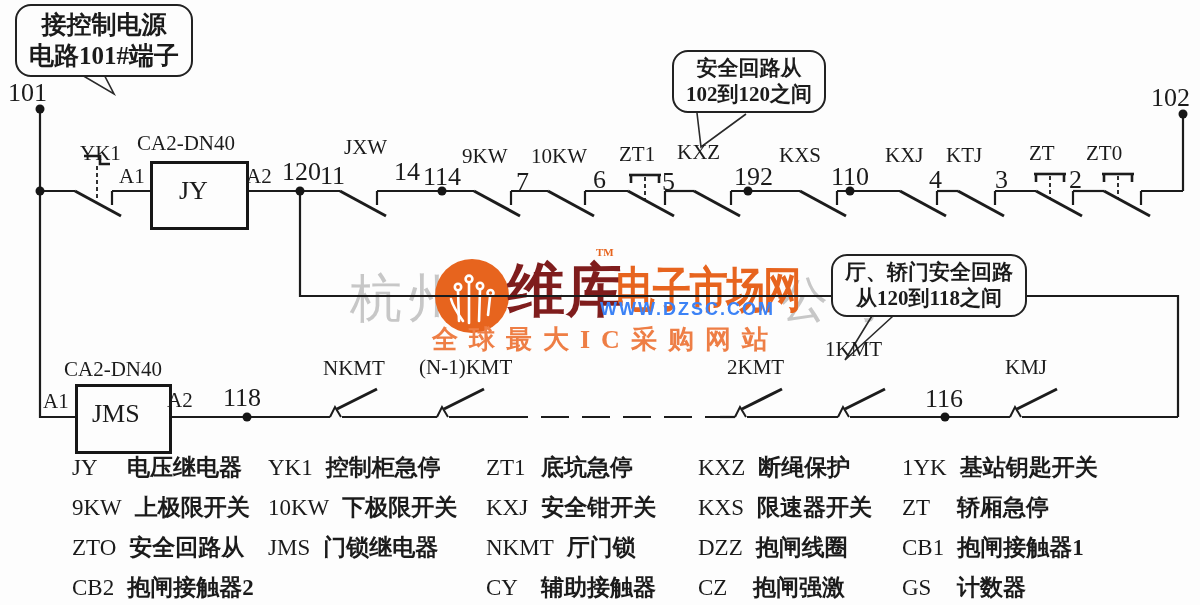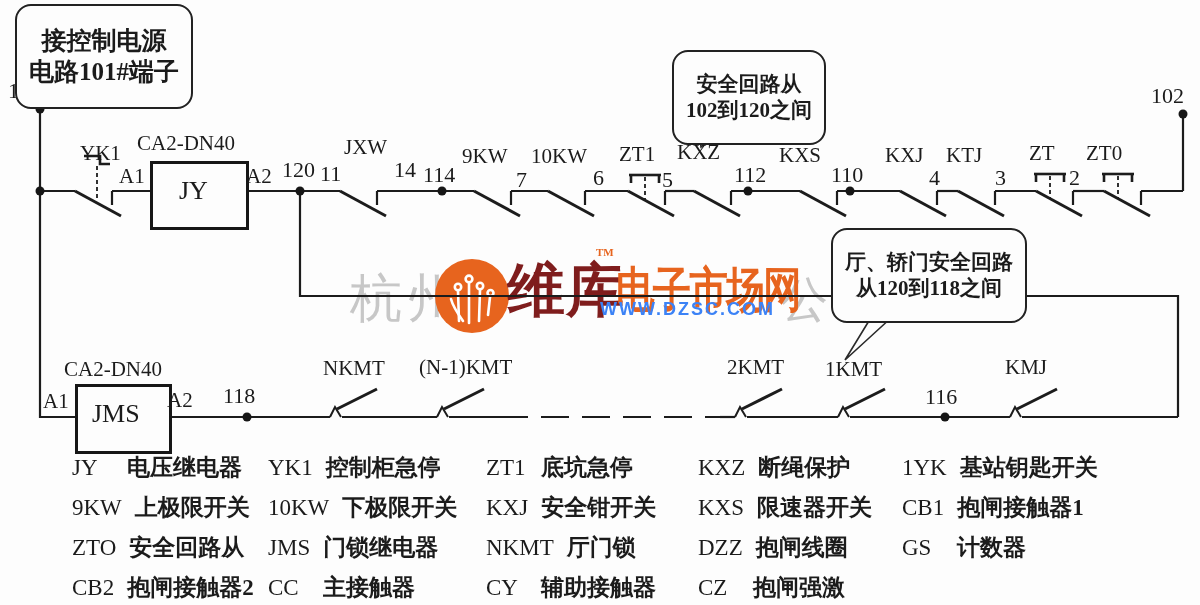--- a/index.html
+++ b/index.html
@@ -10,25 +10,25 @@
   .wm-gray{color:#c7c7c7;font-size:52px;letter-spacing:6px;font-family:"Liberation Serif",serif;}
   .wm-brand{font-weight:bold;}
   .wm-url{font-weight:bold;letter-spacing:2px;font-family:"Liberation Sans","DejaVu Sans",sans-serif;}
   .wm-slogan{font-weight:bold;letter-spacing:11px;}
   
   #wires-svg{position:absolute;left:0;top:0;z-index:1;}
   
   .relaybox{position:absolute;background:#fdfdfd;border:3px solid #161616;z-index:2;}
   
   .clabel{position:absolute;z-index:4;font-size:21px;white-space:nowrap;}
-  .clabel.num{font-size:22px;}
+  .clabel.num{font-size:26px;}
   .clabel.big{font-size:26px;}
   
   .callout{position:absolute;z-index:5;background:#fdfdfd;border:2px solid #222;border-radius:16px;
-           padding:20px 12px;text-align:center;font-weight:bold;line-height:1.22;white-space:nowrap;}
+           padding:4px 12px;text-align:center;font-weight:bold;line-height:1.22;white-space:nowrap;}
   .callout .cl{display:block;}
   #callout-source{font-size:25px;}
   #callout-safety,#callout-door{font-size:21px;}
   
   .legend-col{position:absolute;z-index:3;top:452px;}
   .lrow{margin-bottom:9px;font-size:23px;white-space:nowrap;}
   .lcode{display:inline-block;margin-right:13px;min-width:42px;}
   .ldesc{font-weight:600;}
 </style>
 </head>
@@ -51,20 +51,21 @@
       <path d="M55,58 L57,40"></path>
         <circle cx="57.5" cy="36" r="3"></circle>
       <path d="M30,64 Q20,50 18,42"></path>
     </g>
   </svg>
 
   <div class="wm wm-brand" style="left:507px;top:252px;font-size:58px;color:#7f1d1d;letter-spacing:1px;">维库</div>
   <div class="wm" style="left:596px;top:246px;font-size:11px;font-weight:bold;color:#e7641e;">TM</div>
   <div class="wm wm-brand" style="left:616px;top:258px;font-size:48px;color:#e7641e;transform:scaleX(0.8);transform-origin:left top;letter-spacing:-2px;">电子市场网</div>
   <div class="wm wm-url" style="left:600px;top:299px;font-size:18px;color:#3b82f6;">WWW.DZSC.COM</div>
+  <div class="wm wm-slogan" style="left:432px;top:322px;font-size:26px;color:#ee7e45;">全球最大IC采购网站</div>
 
   <svg id="wires-svg" width="1200" height="605" viewBox="0 0 1200 605">
     <g stroke="#1c1c1c" stroke-width="2.2" fill="none">
 
       <path d="M40,109 V417 H75"></path>
 
       <path d="M40,191 H75"></path>
         <path d="M112,191 H340"></path>
         <path d="M377,191 H474"></path>
       <path d="M511,191 H548"></path>
@@ -221,84 +222,84 @@
       <span class="clabel" style="left: 344px; top: 135px;">JXW</span>
       <span class="clabel num" style="left: 394px; top: 157px;">14</span>
       <span class="clabel num" style="left: 423px; top: 162px;">114</span>
       <span class="clabel" style="left: 462px; top: 144px;">9KW</span>
       <span class="clabel num" style="left: 516px; top: 167px;">7</span>
       <span class="clabel" style="left: 531px; top: 144px;">10KW</span>
       <span class="clabel num" style="left: 593px; top: 165px;">6</span>
       <span class="clabel" style="left: 619px; top: 142px;">ZT1</span>
       <span class="clabel num" style="left: 662px; top: 167px;">5</span>
       <span class="clabel" style="left: 677px; top: 140px;">KXZ</span>
-      <span class="clabel num" style="left: 734px; top: 162px;">112</span>
+      <span class="clabel num" style="left: 734px; top: 162px;">192</span>
       <span class="clabel" style="left: 779px; top: 143px;">KXS</span>
       <span class="clabel num" style="left: 831px; top: 162px;">110</span>
       <span class="clabel" style="left: 885px; top: 143px;">KXJ</span>
       <span class="clabel num" style="left: 929px; top: 165px;">4</span>
       <span class="clabel" style="left: 946px; top: 143px;">KTJ</span>
       <span class="clabel num" style="left: 995px; top: 165px;">3</span>
       <span class="clabel" style="left: 1029px; top: 141px;">ZT</span>
       <span class="clabel num" style="left: 1069px; top: 165px;">2</span>
       <span class="clabel" style="left: 1086px; top: 141px;">ZT0</span>
       <span class="clabel num" style="left: 1151px; top: 83px;">102</span>
       <span class="clabel" style="left: 64px; top: 357px;">CA2-DN40</span>
       <span class="clabel" style="left: 43px; top: 389px;">A1</span>
       <span class="clabel" style="left: 167px; top: 388px;">A2</span>
       <span class="clabel num" style="left: 223px; top: 383px;">118</span>
       <span class="clabel" style="left: 323px; top: 356px;">NKMT</span>
       <span class="clabel" style="left: 419px; top: 355px;">(N-1)KMT</span>
       <span class="clabel" style="left: 727px; top: 355px;">2KMT</span>
-      <span class="clabel" style="left: 825px; top: 357px;">1KMT</span>
+      <span class="clabel" style="left: 825px; top: 337px;">1KMT</span>
       <span class="clabel num" style="left: 925px; top: 384px;">116</span>
       <span class="clabel" style="left: 1005px; top: 355px;">KMJ</span>
     </div>
 
   <div class="callout" id="callout-source" style="left:15px;top:4px;">
     <span class="cl">接控制电源</span>
     <span class="cl">电路101#端子</span>
   </div>
   <div class="callout" id="callout-safety" style="left:672px;top:50px;text-align:center;">
     <span class="cl">安全回路从</span>
     <span class="cl">102到120之间</span>
   </div>
-  <div class="callout" id="callout-door" style="left:831px;top:228px;">
+  <div class="callout" id="callout-door" style="left:831px;top:254px;">
     <span class="cl">厅、轿门安全回路</span>
     <span class="cl">从120到118之间</span>
   </div>
 
   <div class="legend-col" style="left:72px;">
 
   <div class="lrow"><span class="lcode">JY</span><span class="ldesc">电压继电器</span></div>
       <div class="lrow"><span class="lcode">9KW</span><span class="ldesc">上极限开关</span></div>
       <div class="lrow"><span class="lcode">ZTO</span><span class="ldesc">安全回路从</span></div>
       <div class="lrow"><span class="lcode">CB2</span><span class="ldesc">抱闸接触器2</span></div>
     </div>
   <div class="legend-col" style="left:268px;">
 
   <div class="lrow"><span class="lcode">YK1</span><span class="ldesc">控制柜急停</span></div>
       <div class="lrow"><span class="lcode">10KW</span><span class="ldesc">下极限开关</span></div>
       <div class="lrow"><span class="lcode">JMS</span><span class="ldesc">门锁继电器</span></div>
-      <div class="lrow"><span class="lcode">CC</span><span class="ldesc">主接触器</span></div>
     </div>
   <div class="legend-col" style="left:486px;">
 
   <div class="lrow"><span class="lcode">ZT1</span><span class="ldesc">底坑急停</span></div>
       <div class="lrow"><span class="lcode">KXJ</span><span class="ldesc">安全钳开关</span></div>
       <div class="lrow"><span class="lcode">NKMT</span><span class="ldesc">厅门锁</span></div>
       <div class="lrow"><span class="lcode">CY</span><span class="ldesc">辅助接触器</span></div>
     </div>
   <div class="legend-col" style="left:698px;">
 
   <div class="lrow"><span class="lcode">KXZ</span><span class="ldesc">断绳保护</span></div>
       <div class="lrow"><span class="lcode">KXS</span><span class="ldesc">限速器开关</span></div>
       <div class="lrow"><span class="lcode">DZZ</span><span class="ldesc">抱闸线圈</span></div>
       <div class="lrow"><span class="lcode">CZ</span><span class="ldesc">抱闸强激</span></div>
     </div>
   <div class="legend-col" style="left:902px;">
 
   <div class="lrow"><span class="lcode">1YK</span><span class="ldesc">基站钥匙开关</span></div>
+      <div class="lrow"><span class="lcode">ZT</span><span class="ldesc">轿厢急停</span></div>
       <div class="lrow"><span class="lcode">CB1</span><span class="ldesc">抱闸接触器1</span></div>
       <div class="lrow"><span class="lcode">GS</span><span class="ldesc">计数器</span></div>
     </div>
 
 </div>
 
 </body></html>

